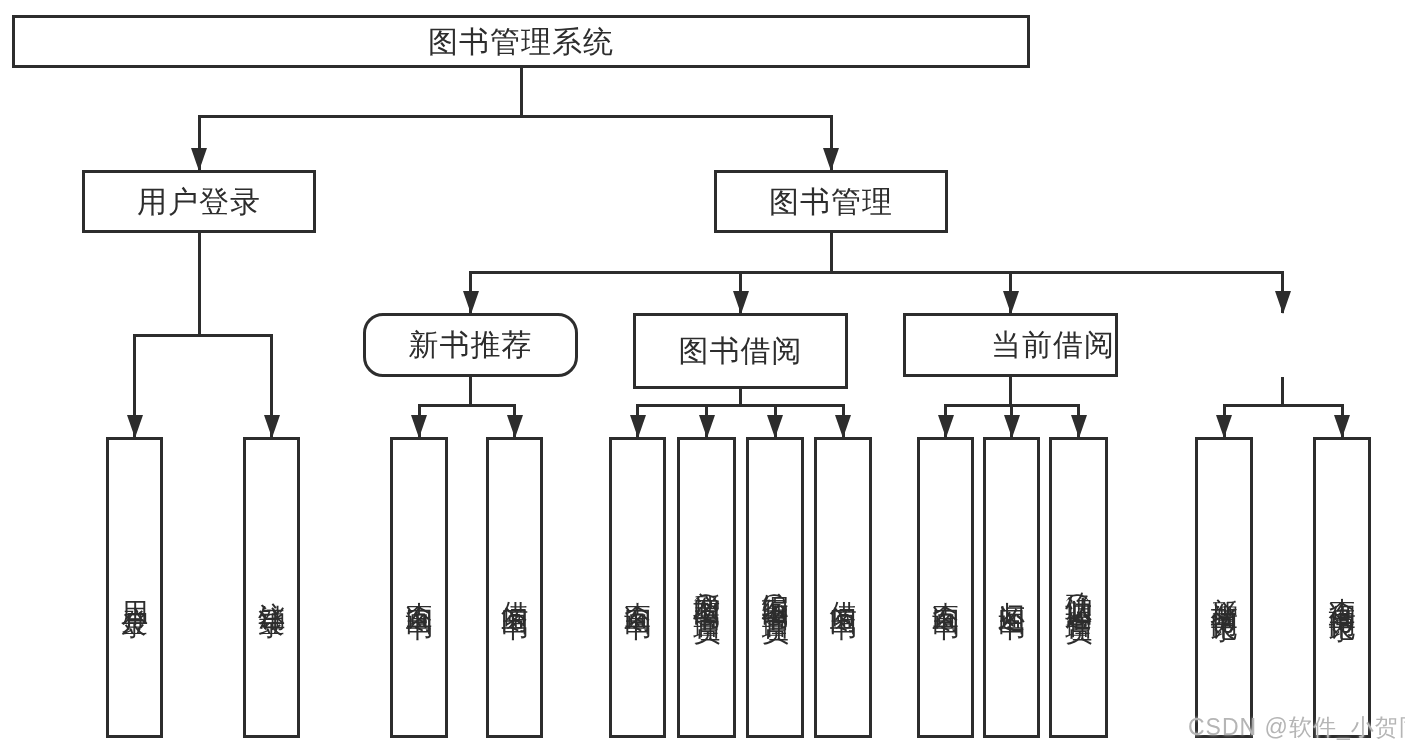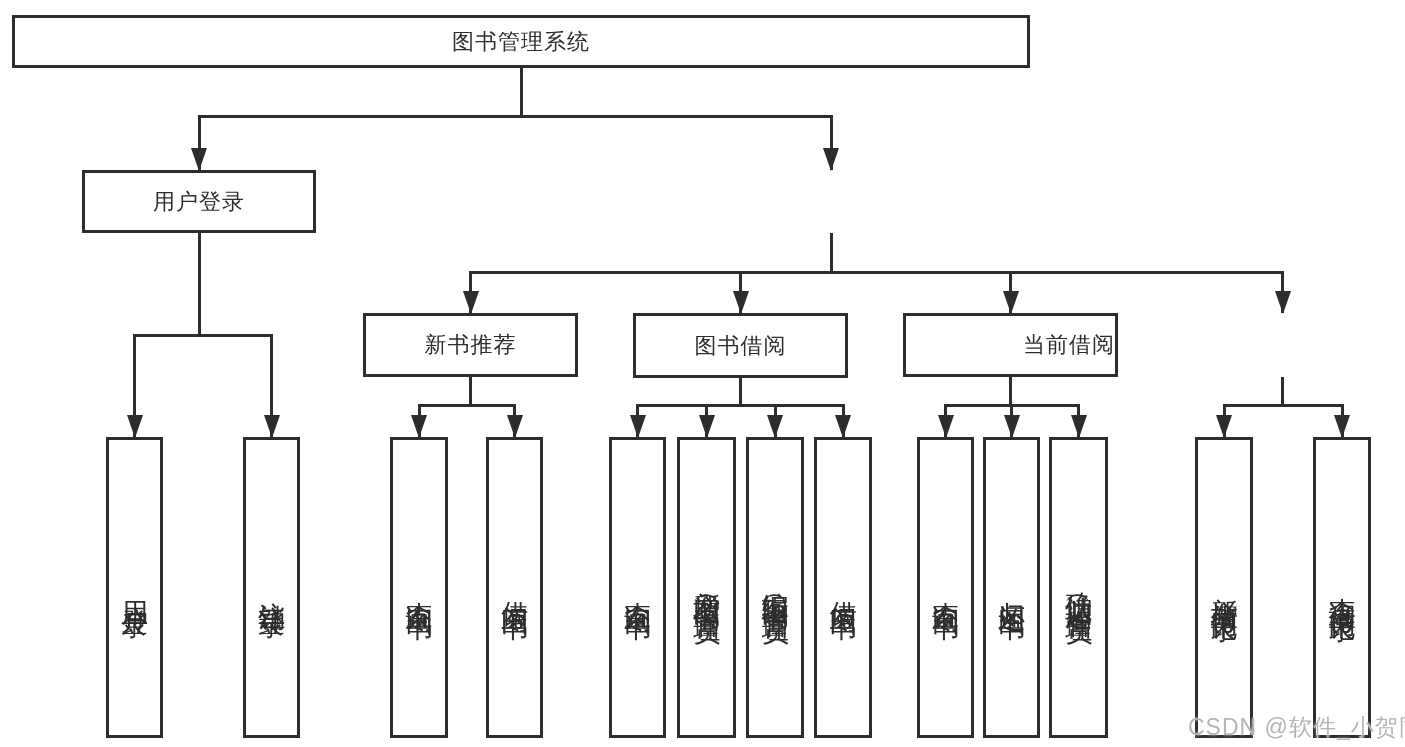--- a/index.html
+++ b/index.html
@@ -20,21 +20,21 @@
     box-sizing:border-box;
     background:var(--fill);
     border:3px solid var(--line);
     display:flex;
     align-items:center;
     justify-content:center;
     color:var(--line);
     z-index:2;
   }
   .box .lbl{
-    font-size:22px;
+    font-size:30px;
     letter-spacing:1px;
     white-space:nowrap;
     line-height:1;
   }
   .box.vert .lbl{
     writing-mode:vertical-rl;
     text-orientation:mixed;
     font-size:27px;
     letter-spacing:4px;
     line-height:1.2;
@@ -68,30 +68,33 @@
 <body>
 
 <div id="canvas">
   <div class="watermark">CSDN @软件_小贺同学</div>
 <div class="box" style="left: 12px; top: 15px; width: 1018px; height: 53px;">
       <span class="lbl">图书管理系统</span>
     </div>
     <div class="box" style="left: 82px; top: 170px; width: 234px; height: 63px;">
       <span class="lbl">用户登录</span>
     </div>
+    <div class="box" style="left: 714px; top: 170px; width: 234px; height: 63px;">
+      <span class="lbl">图书管理</span>
+    </div>
     <div class="box vert" style="left: 106px; top: 437px; width: 57px; height: 301px;">
       <span class="lbl">用户登录</span>
     </div>
     <div class="box vert" style="left: 243px; top: 437px; width: 57px; height: 301px;">
       <span class="lbl">注销登录</span>
     </div>
-    <div class="box" style="left: 363px; top: 313px; width: 215px; height: 64px;">
+    <div class="box" style="left: 363px; top: 313px; width: 215px; height: 64px; border-radius: 20px;">
       <span class="lbl">新书推荐</span>
     </div>
-    <div class="box" style="left: 633px; top: 313px; width: 215px; height: 65px;">
+    <div class="box" style="left: 633px; top: 313px; width: 215px; height: 76px;">
       <span class="lbl">图书借阅</span>
     </div>
     <div class="box" style="left: 903px; top: 313px; width: 215px; height: 64px; justify-content: flex-end;">
       <span class="lbl">当前借阅</span>
     </div>
     <div class="box vert" style="left: 390px; top: 437px; width: 58px; height: 301px;">
       <span class="lbl">查询图书</span>
     </div>
     <div class="box vert" style="left: 486px; top: 437px; width: 57px; height: 301px;">
       <span class="lbl">借阅图书</span>

